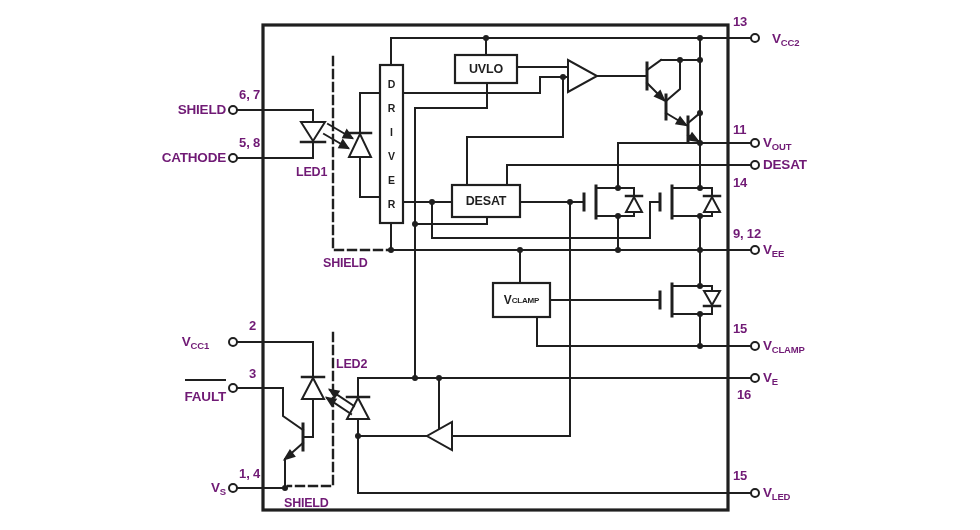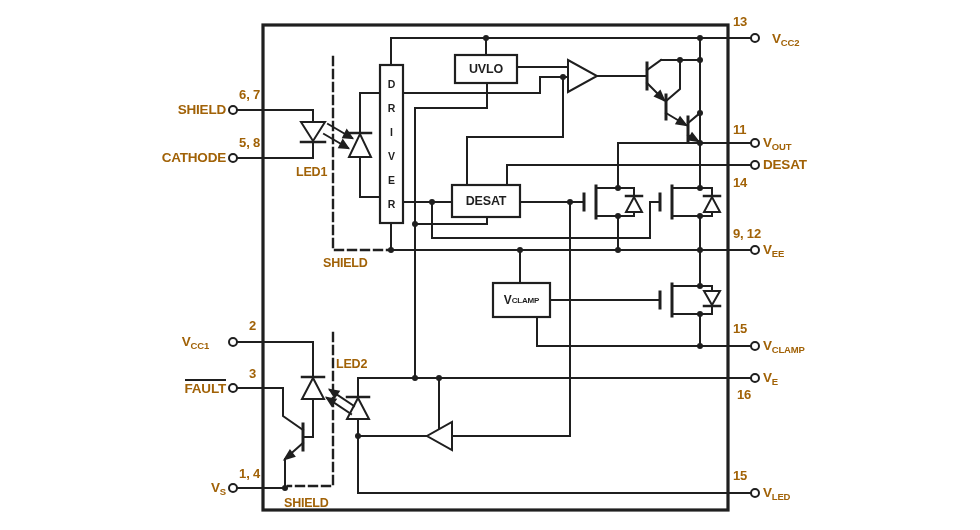--- a/index.html
+++ b/index.html
@@ -3,26 +3,26 @@
 <meta charset="utf-8">
 <style>
   html,body{margin:0;padding:0;background:#fff;}
   .stage{
     position:relative;width:980px;height:530px;background:#ffffff;
     font-family:"Liberation Sans", sans-serif;color:#1f1f1f;overflow:hidden;
   }
   svg.wires{position:absolute;left:0;top:0;}
   .lbl{
     position:absolute;font-weight:bold;font-size:13.5px;line-height:18px;height:18px;
-    white-space:nowrap;letter-spacing:-0.2px;color:#a16207;
+    white-space:nowrap;letter-spacing:-0.2px;color:#701a75;
   }
   .num{font-size:13px;}
   .ra{text-align:left;}
   .sub{font-size:9.5px;vertical-align:-3px;letter-spacing:-0.2px;}
-  .overline{display:inline-block;border-top:2px solid #1f1f1f;padding-top:0px;line-height:15px;}
+  .overline{display:inline-block;border-top:2px solid #1f1f1f;padding-top:8px;line-height:15px;}
   .blocklbl{
     position:absolute;display:flex;align-items:center;justify-content:center;
     font-weight:bold;letter-spacing:-0.2px;border-radius:14px;
   }
   .driver-letters{
     position:absolute;left:380px;top:65px;width:23px;height:158px;
     display:flex;flex-direction:column;justify-content:space-evenly;align-items:center;
     font-weight:bold;font-size:10.5px;line-height:10px;
   }
 </style>

